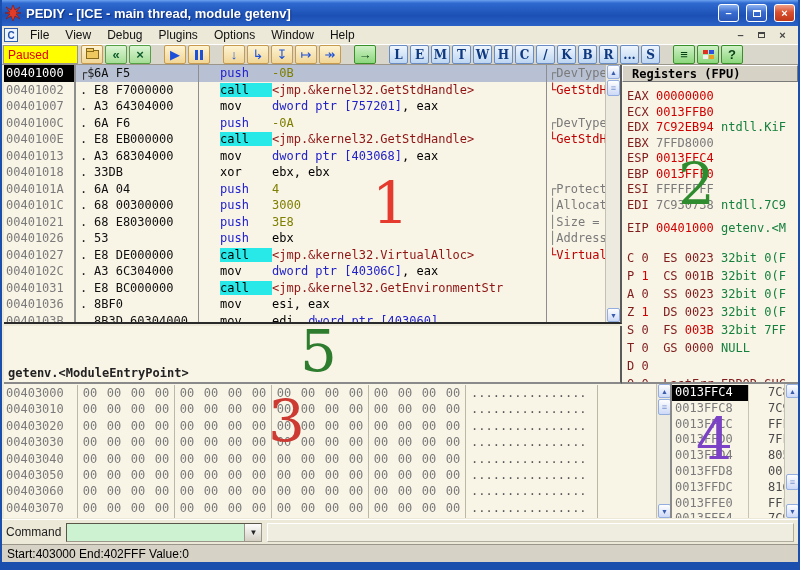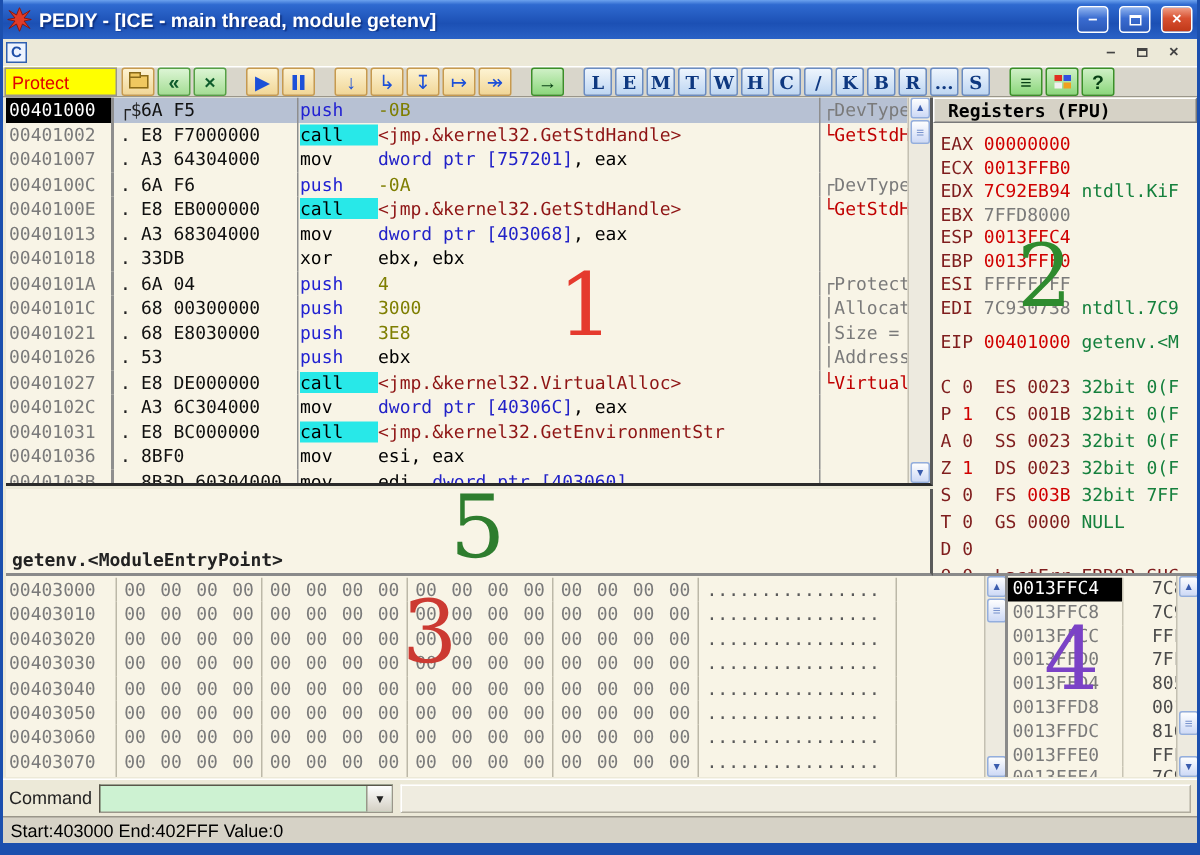--- a/index.html
+++ b/index.html
@@ -52,21 +52,21 @@
   .pane{background:#f8f4e6;position:absolute;overflow:hidden;}
   .disasm{left:2px;top:0;width:618px;height:259px;border-right:2px solid #5a5a5a;border-bottom:2px solid #2a2a2a;}
   .mono{font-family:"DejaVu Sans Mono",monospace;font-size:12px;}
   .da-rows{position:absolute;left:0;top:0;right:15px;bottom:0;overflow:hidden;}
   .da-row{display:flex;height:16.5px;line-height:16.5px;white-space:pre;}
   .da-row.sel{background:#b7c1d3;}
   .da-addr{width:70px;color:#7a7a7a;padding-left:2px;flex:none;}
   .da-row.sel .da-addr{background:#000;color:#fff;}
   .da-pre{width:20px;flex:none;border-left:2px solid #8e8e8e;padding-left:4px;color:#222;}
   .da-bytes{width:104px;flex:none;color:#101010;}
-  .da-ins{flex:none;width:348px;border-left:1px solid #8e8e8e;padding-left:1px;display:flex;overflow:hidden;}
+  .da-ins{flex:none;width:348px;border-left:1px solid #8e8e8e;padding-left:21px;display:flex;overflow:hidden;}
   .da-mnem{width:52px;flex:none;}
   .m-push{color:#2222d2;} .m-call{background:#28e8e8;color:#000;align-self:center;line-height:14px;} .m-plain{color:#000;}
   .da-ops{flex:1;overflow:hidden;}
   .c-imm{color:#7e7e00;} .c-jmp{color:#8e1414;} .c-mem{color:#2222c8;} .c-reg{color:#000;}
   .da-com{flex:none;width:70px;border-left:1px solid #8e8e8e;padding-left:2px;overflow:hidden;}
   .cm-gray{color:#7a7a7a;} .cm-red{color:#c00000;}
   
   .vscroll{position:absolute;top:0;right:0;width:15px;bottom:0;background:#edeadf;border-left:1px solid #c4c0b2;}
   .sc-btn{position:absolute;left:1px;width:13px;height:14px;border:1px solid #93aede;border-radius:2px;
     background:linear-gradient(#fefefe,#cdd9f6);color:#3a5cae;font-size:7px;display:flex;align-items:center;justify-content:center;}
@@ -135,31 +135,32 @@
     <span class="title-text">PEDIY - [ICE - main thread, module getenv]</span>
     <span class="winbtn">–</span>
     <span class="winbtn">
         <i class="restore-glyph"></i>
       </span>
     <span class="winbtn close">×</span>
   </div>
 
   <div class="menubar">
     <span class="mdi-icon">C</span>
+    <span id="menu-items"><span class="menu-item">File</span><span class="menu-item">View</span><span class="menu-item">Debug</span><span class="menu-item">Plugins</span><span class="menu-item">Options</span><span class="menu-item">Window</span><span class="menu-item">Help</span></span>
     <span class="mdibtns">
       <span class="mdibtn">–</span>
       <span class="mdibtn">
           <i class="mdi-restore-glyph"></i>
         </span>
       <span class="mdibtn">×</span>
     </span>
   </div>
 
   <div class="toolbar">
-    <span class="paused">Protect</span>
+    <span class="paused">Paused</span>
     <span id="tb-icons" style="display:flex;align-items:center;">
         <span class="tbtn tan">
           <span class="folder-shape"></span>
         </span>
         <span class="tbtn green">
           <span>«</span>
         </span>
         <span class="tbtn green">
           <span>×</span>
         </span>

